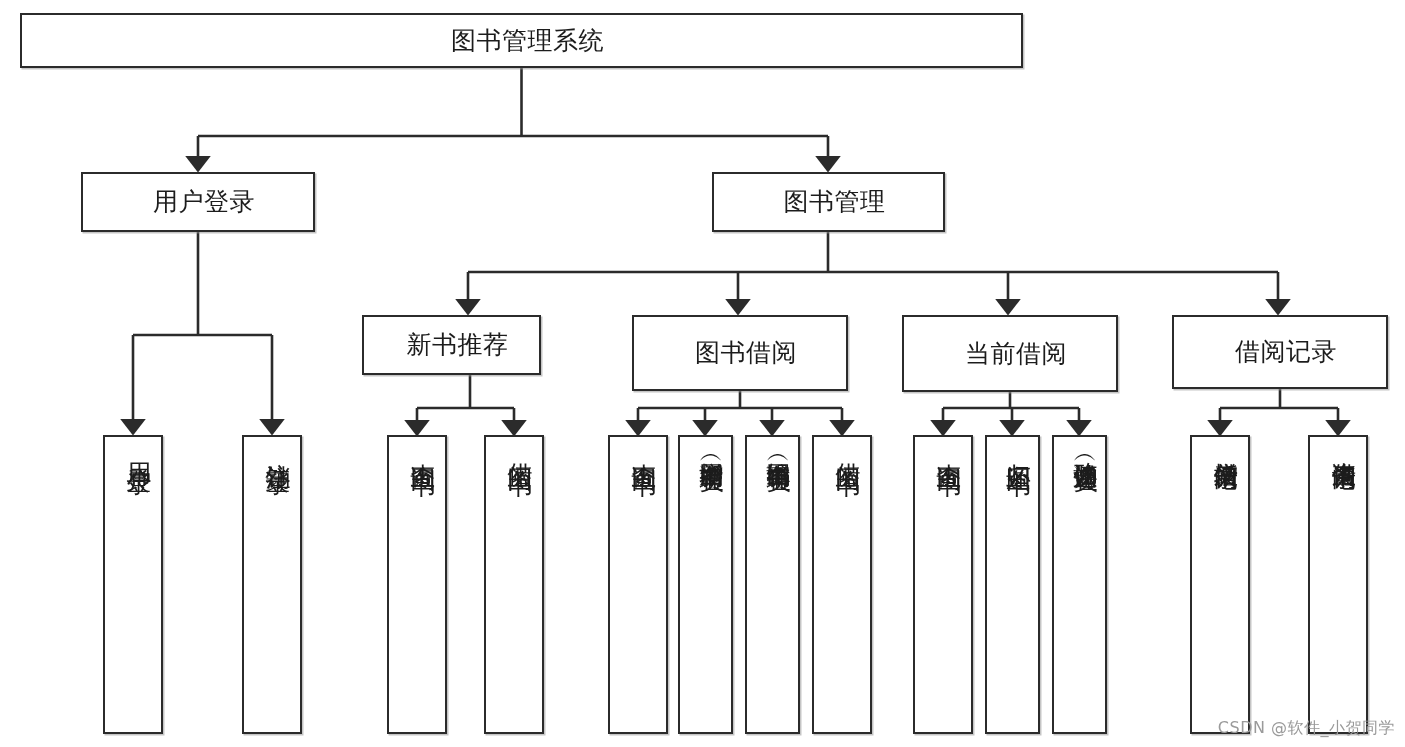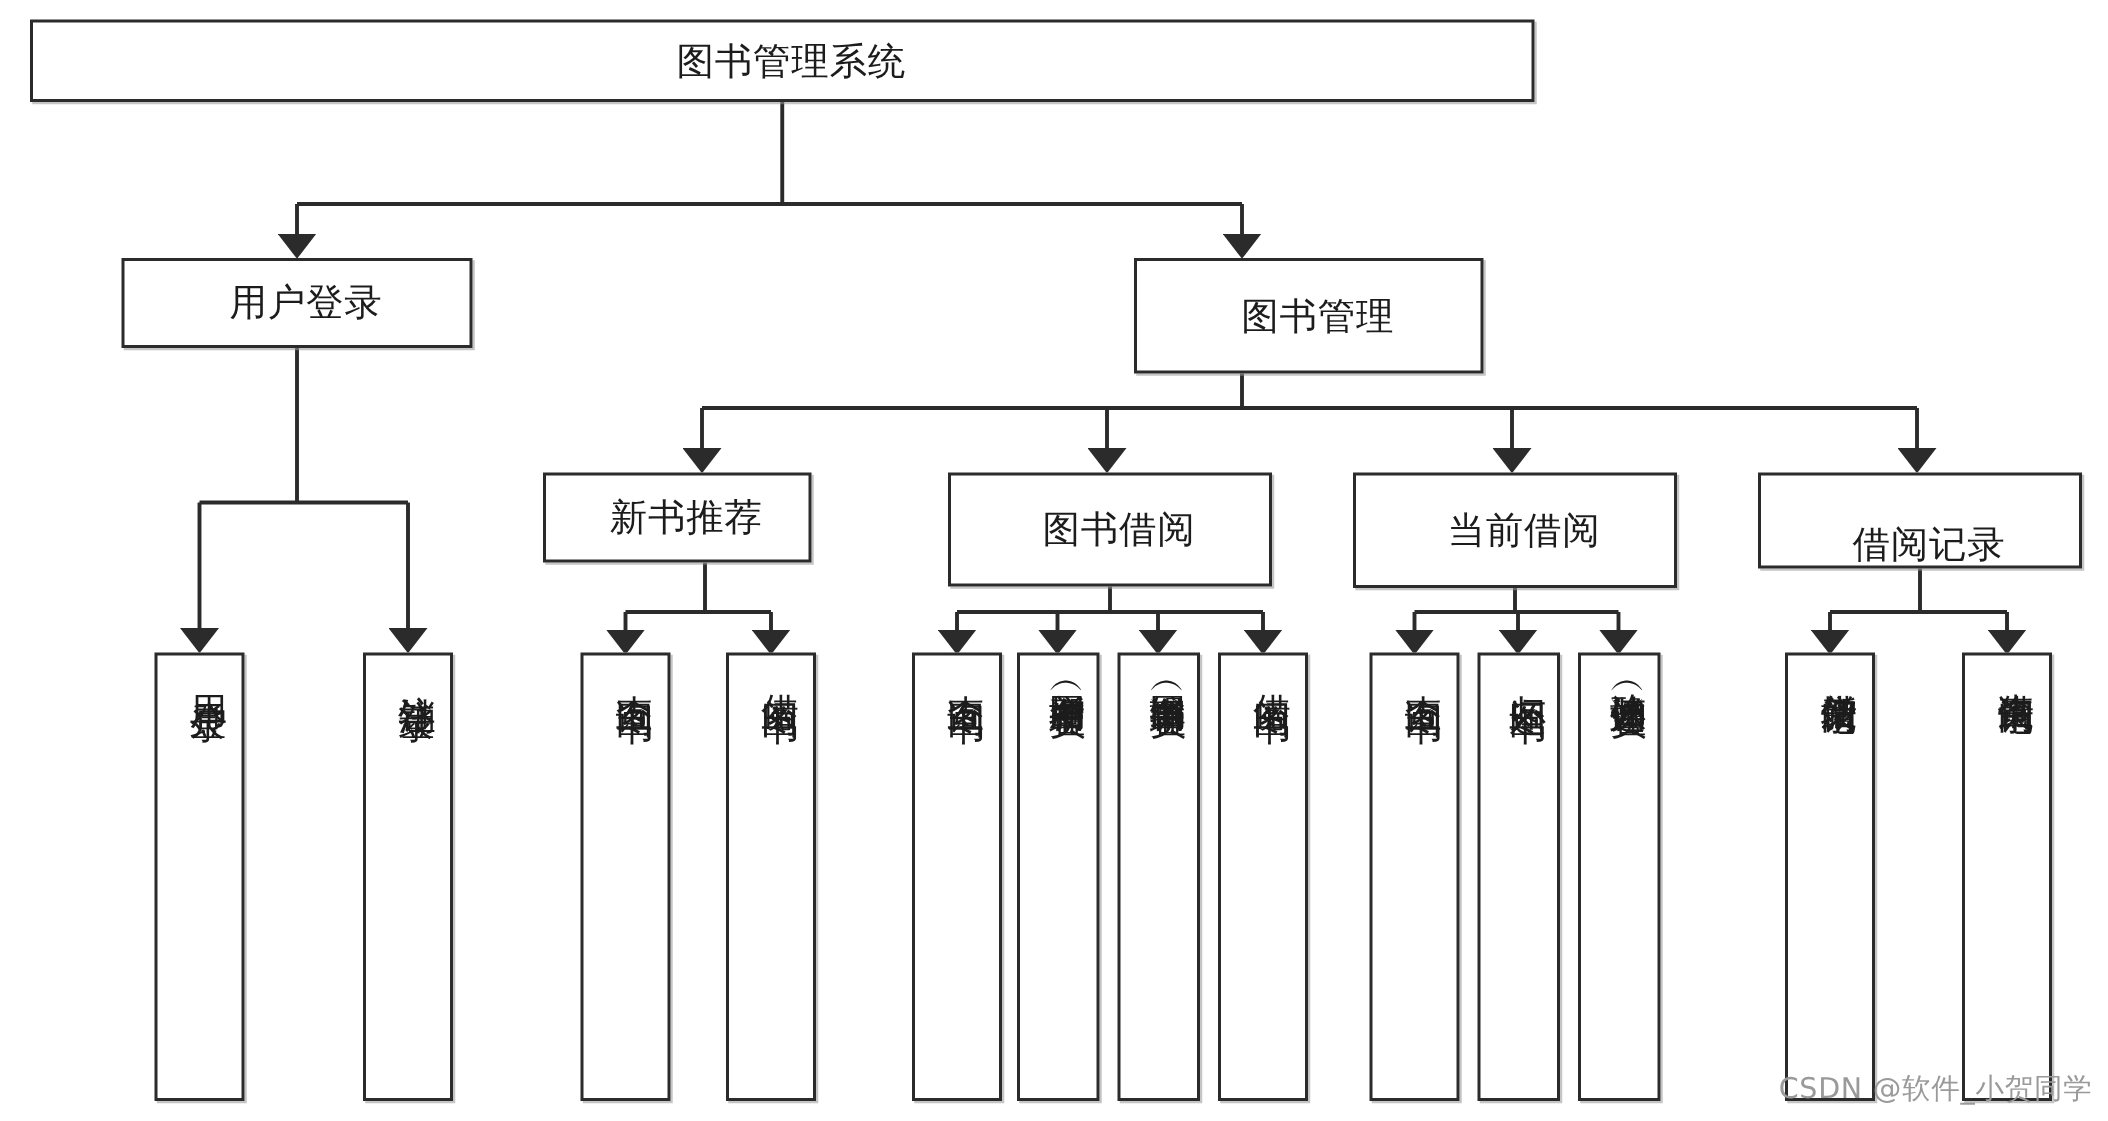--- a/index.html
+++ b/index.html
@@ -79,21 +79,21 @@
     top: 0;
     width: 1405px;
     height: 747px;
     pointer-events: none;
   }
 
   #watermark {
     position: absolute;
     right: 10px;
     bottom: 8px;
-    font-size: 19px;
+    font-size: 16px;
     color: #9a9a9a;
     letter-spacing: 0.5px;
     white-space: nowrap;
     font-family: "DejaVu Sans", "Liberation Sans", sans-serif;
   }
 </style>
 </head>
 <body>
 
 <div id="diagram-root">
@@ -141,33 +141,33 @@
       </g>
   </svg>
 
   <div id="box-layer">
       <div class="node-box horiz" style="left: 20px; top: 13px; width: 1003px; height: 55px;">
         <span class="node-label">图书管理系统</span>
       </div>
       <div class="node-box horiz" style="left: 81px; top: 172px; width: 234px; height: 60px;">
         <span class="node-label">用户登录</span>
       </div>
-      <div class="node-box horiz" style="left: 712px; top: 172px; width: 233px; height: 77px; margin-left: 44px;">
+      <div class="node-box horiz" style="left: 712px; top: 172px; width: 233px; height: 60px;">
         <span class="node-label">图书管理</span>
       </div>
       <div class="node-box horiz" style="left: 362px; top: 315px; width: 179px; height: 60px;">
         <span class="node-label">新书推荐</span>
       </div>
       <div class="node-box horiz" style="left: 632px; top: 315px; width: 216px; height: 76px;">
         <span class="node-label">图书借阅</span>
       </div>
       <div class="node-box horiz" style="left: 902px; top: 315px; width: 216px; height: 77px;">
         <span class="node-label">当前借阅</span>
       </div>
-      <div class="node-box horiz" style="left: 1172px; top: 315px; width: 216px; height: 64px; align-items: flex-end;">
+      <div class="node-box horiz" style="left: 1172px; top: 315px; width: 216px; height: 74px;">
         <span class="node-label">借阅记录</span>
       </div>
       <div class="node-box vert" style="left: 103px; top: 435px; width: 60px; height: 299px;">
         <span class="node-label">用户登录</span>
       </div>
       <div class="node-box vert" style="left: 242px; top: 435px; width: 60px; height: 299px;">
         <span class="node-label">注销登录</span>
       </div>
       <div class="node-box vert" style="left: 387px; top: 435px; width: 60px; height: 299px;">
         <span class="node-label">查询图书</span>

